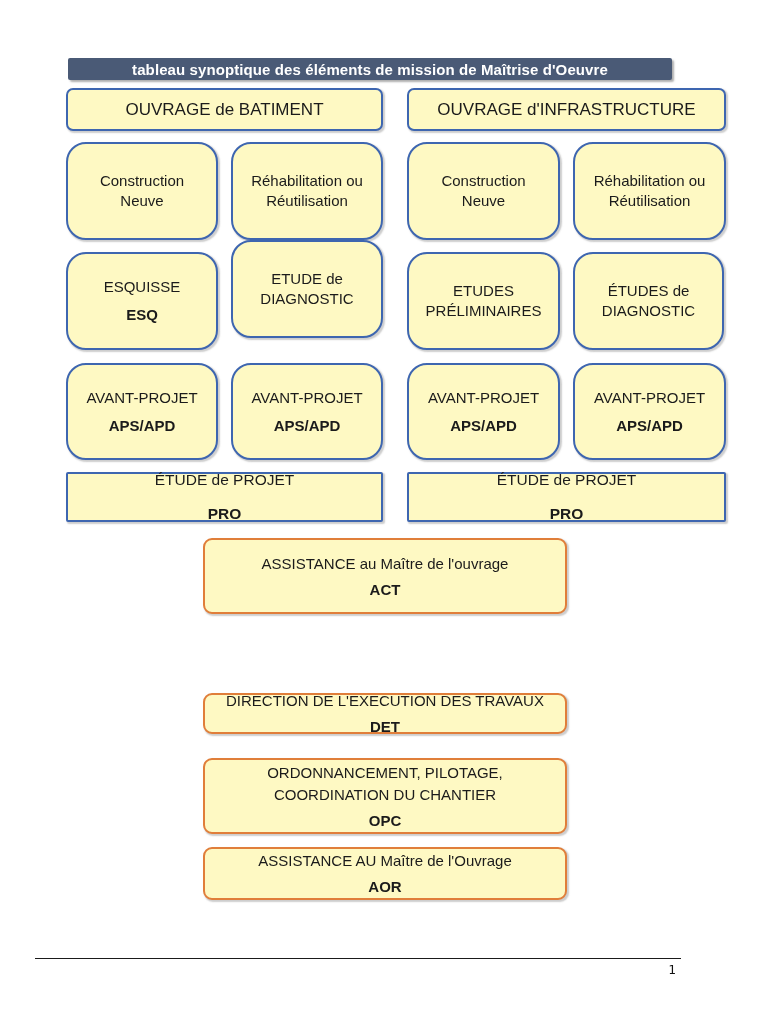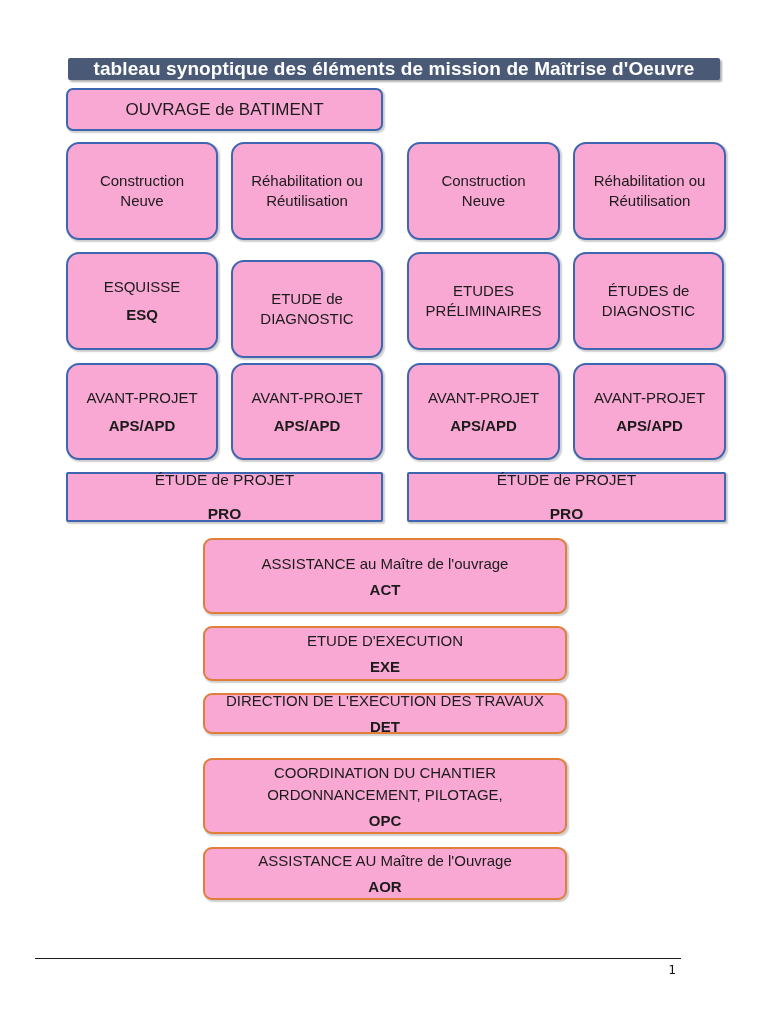--- a/index.html
+++ b/index.html
@@ -11,50 +11,50 @@
     position: relative;
     width: 768px;
     height: 1024px;
     background: #ffffff;
     font-family: "Liberation Sans", sans-serif;
     color: #1b1b1b;
     overflow: hidden;
   }
   .title-bar {
     position: absolute;
-    left: 68px; top: 58px; width: 652px; height: 22px;
+    left: 68px; top: 58px; width: 604px; height: 22px;
     background: #4a5a76;
     border-radius: 2px;
     box-shadow: 2px 2px 2px rgba(110,110,110,0.55);
-    display: flex; align-items: flex-start; justify-content: center;
+    display: flex; align-items: center; justify-content: center;
     color: #ffffff;
-    font-size: 19px;
+    font-size: 15px;
     font-weight: 600;
     letter-spacing: 0.1px;
   }
   .box {
     position: absolute;
-    background: #f9a8d4;
+    background: #fef9c3;
     border: 2px solid #3e66b0;
     box-sizing: border-box;
     display: flex;
     flex-direction: column;
     align-items: center;
     justify-content: center;
     text-align: center;
     font-size: 15px;
     line-height: 20px;
     box-shadow: 1.5px 1.5px 1.5px rgba(130,130,130,0.4);
   }
   .hdrbox {
     border-radius: 7px;
     font-size: 17px;
   }
   .cellbox {
-    border-radius: 13px;
+    border-radius: 20px;
   }
   .probox {
     border-radius: 2px;
     font-size: 15.5px;
   }
   .orangebox {
     border-color: #e07e3a;
     border-radius: 9px;
   }
   .code {
@@ -73,21 +73,21 @@
   
   #hdr-bat   { left: 66px;  top: 88px;  width: 317px; height: 43px; }
   #hdr-infra { left: 407px; top: 88px;  width: 319px; height: 43px; }
   
   #b-constr  { left: 66px;  top: 142px; width: 152px; height: 98px; }
   #b-rehab   { left: 231px; top: 142px; width: 152px; height: 98px; }
   #i-constr  { left: 407px; top: 142px; width: 153px; height: 98px; }
   #i-rehab   { left: 573px; top: 142px; width: 153px; height: 98px; }
   
   #b-esq     { left: 66px;  top: 252px; width: 152px; height: 98px; }
-  #b-diag    { left: 231px; top: 260px; width: 152px; height: 98px; }
+  #b-diag    { left: 231px; top: 240px; width: 152px; height: 98px; }
   #i-prelim  { left: 407px; top: 252px; width: 153px; height: 98px; }
   #i-diag    { left: 573px; top: 252px; width: 151px; height: 98px; }
   
   #b-ap1     { left: 66px;  top: 363px; width: 152px; height: 97px; }
   #b-ap2     { left: 231px; top: 363px; width: 152px; height: 97px; }
   #i-ap1     { left: 407px; top: 363px; width: 153px; height: 97px; }
   #i-ap2     { left: 573px; top: 363px; width: 153px; height: 97px; }
   
   #b-pro     { left: 66px;  top: 472px; width: 317px; height: 50px; }
   #i-pro     { left: 407px; top: 472px; width: 319px; height: 50px; }
@@ -116,20 +116,23 @@
 
 <div class="page">
 
   <div class="title-bar">
     <span>tableau synoptique des éléments de mission de Maîtrise d'Oeuvre</span>
   </div>
 
   <div class="box hdrbox" id="hdr-bat">
     <span>OUVRAGE de BATIMENT</span>
   </div>
+  <div class="box hdrbox" id="hdr-infra">
+    <span>OUVRAGE d'INFRASTRUCTURE</span>
+  </div>
 
   <div class="box cellbox" id="b-constr">
     <span>Construction</span>
     <span>Neuve</span>
   </div>
   <div class="box cellbox" id="b-rehab">
     <span>Réhabilitation ou</span>
     <span>Réutilisation</span>
   </div>
 
@@ -184,31 +187,27 @@
   </div>
   <div class="box probox" id="i-pro">
     <span>ÉTUDE de PROJET</span>
     <span class="code">PRO</span>
   </div>
 
   <div class="box orangebox" id="m-act">
     <span class="mline">ASSISTANCE au Maître de l'ouvrage</span>
     <span class="code">ACT</span>
   </div>
-  <div class="box orangebox" id="m-exe">
-    <span class="mline">ETUDE D'EXECUTION</span>
-    <span class="code">EXE</span>
-  </div>
   <div class="box orangebox" id="m-det">
     <span class="mline">DIRECTION DE L'EXECUTION DES TRAVAUX</span>
     <span class="code">DET</span>
   </div>
   <div class="box orangebox" id="m-opc">
+    <span class="mline">ORDONNANCEMENT, PILOTAGE,</span>
     <span class="mline">COORDINATION DU CHANTIER</span>
-    <span class="mline">ORDONNANCEMENT, PILOTAGE,</span>
     <span class="code">OPC</span>
   </div>
   <div class="box orangebox" id="m-aor">
     <span class="mline">ASSISTANCE AU Maître de l'Ouvrage</span>
     <span class="code">AOR</span>
   </div>
 
   <div class="footer-line"></div>
   <div class="page-number">1</div>
 

